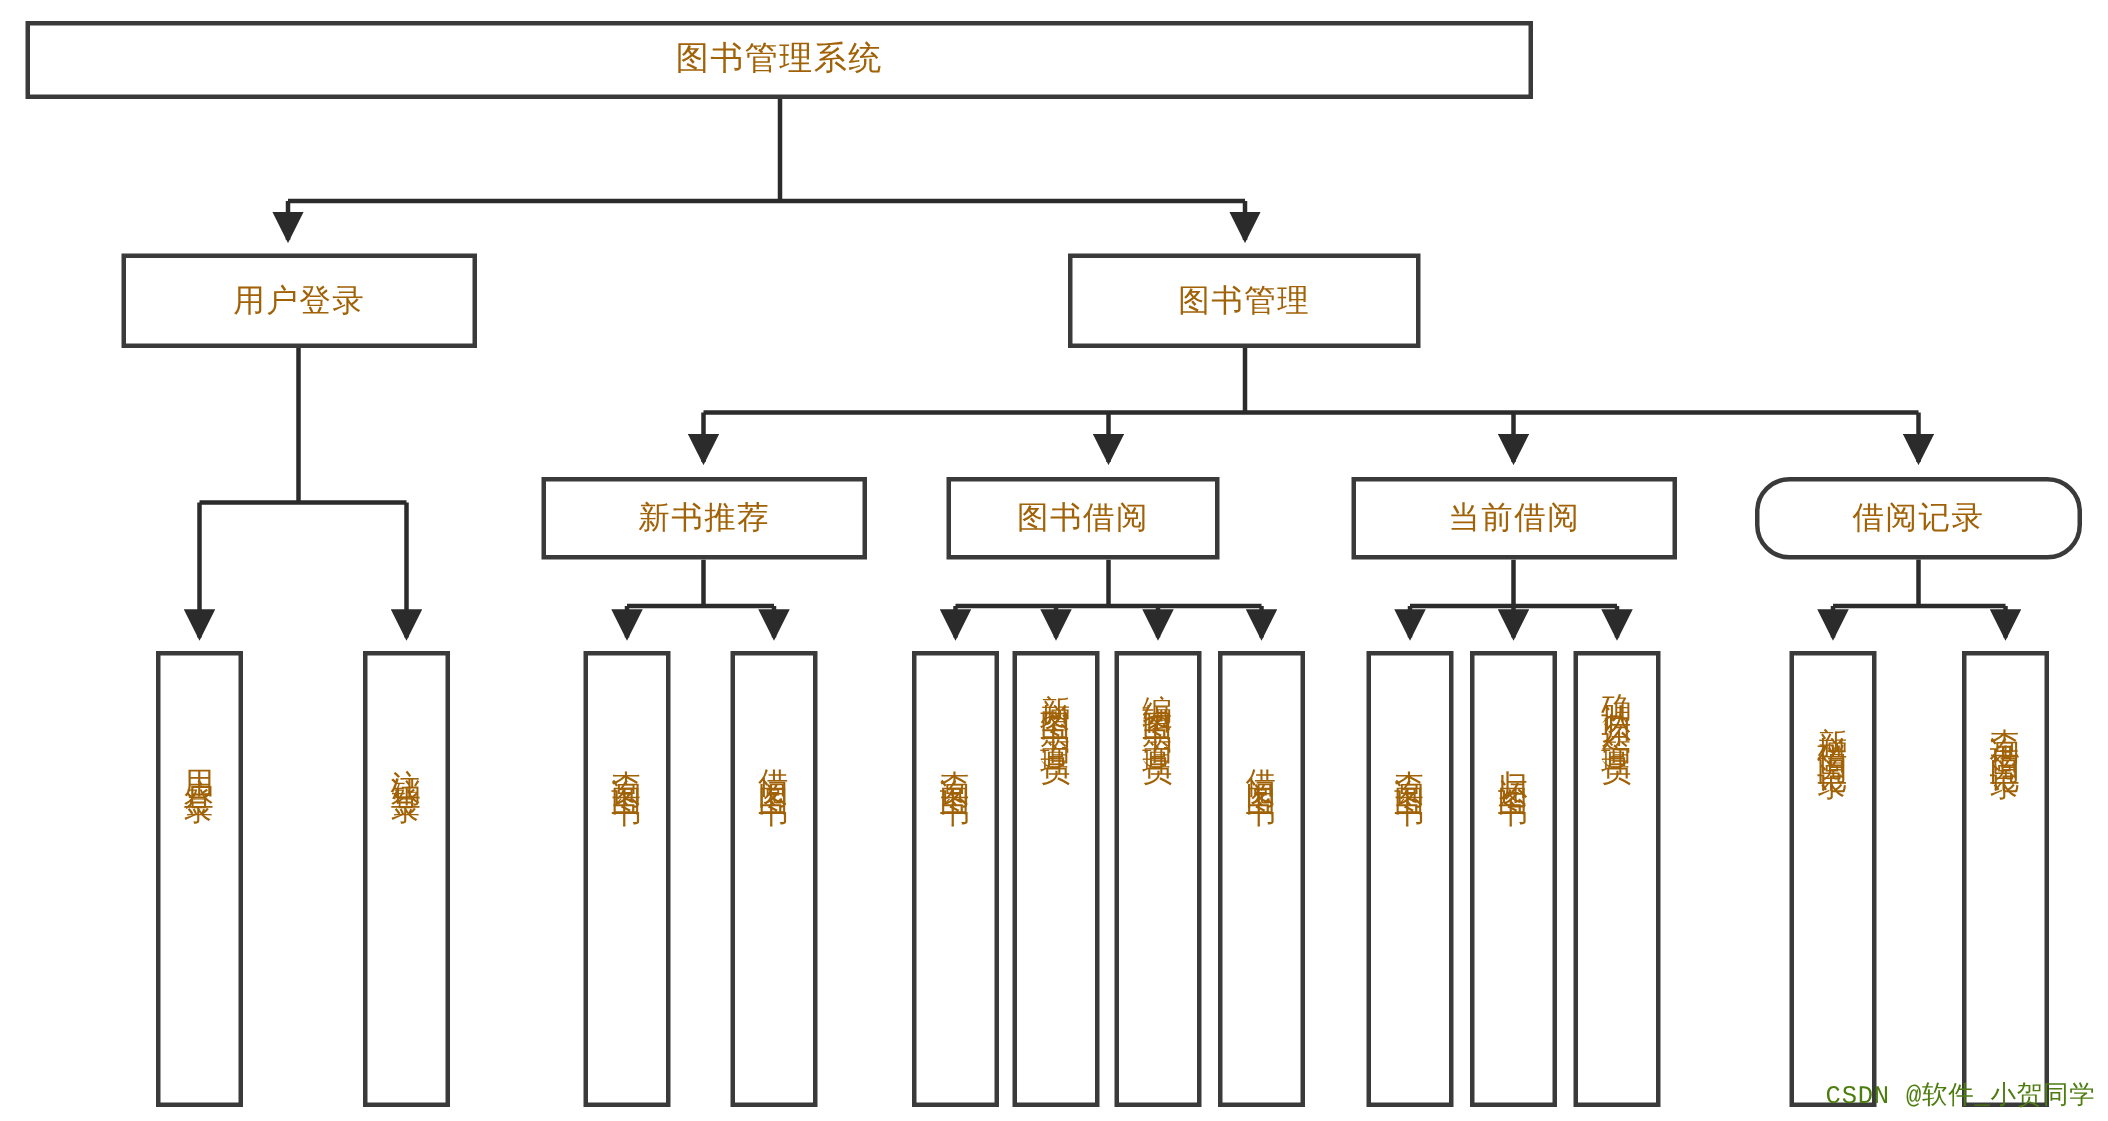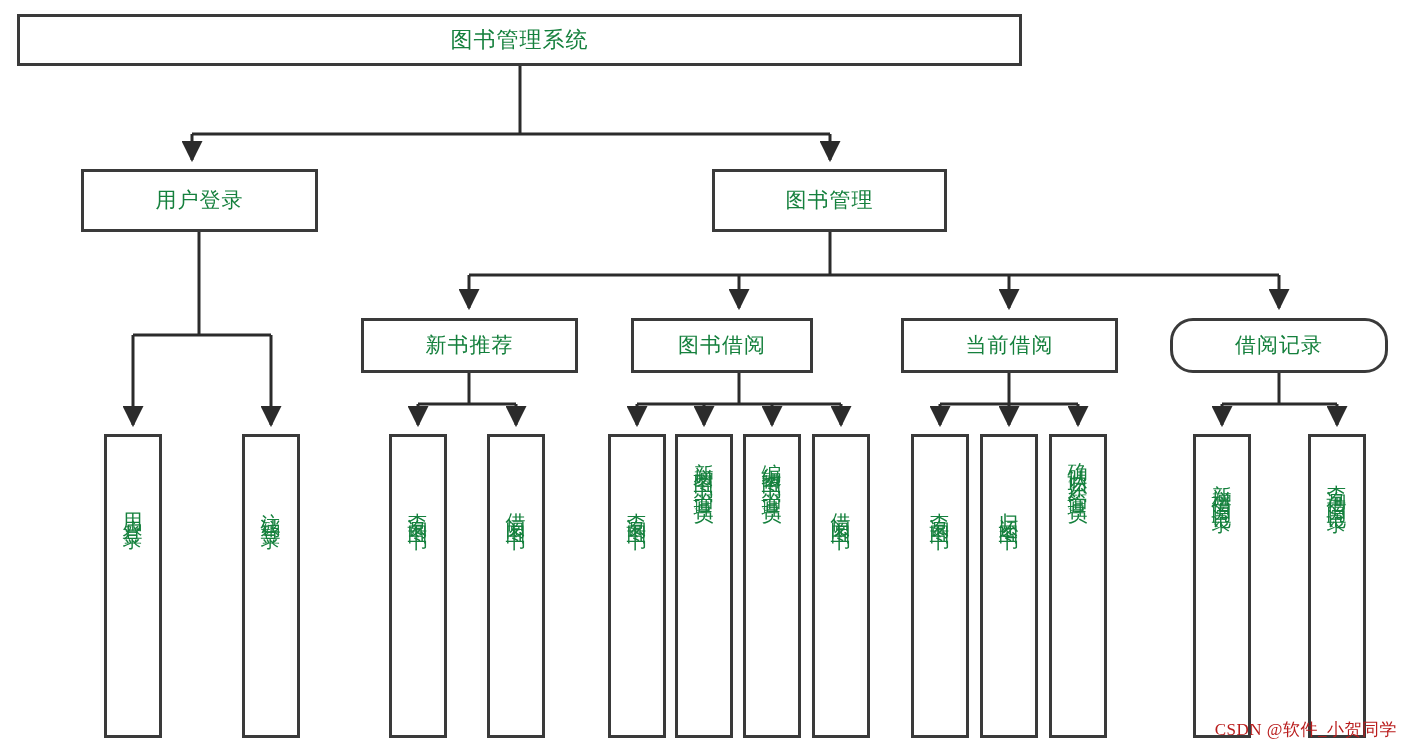--- a/index.html
+++ b/index.html
@@ -37,21 +37,21 @@
     display: flex;
     align-items: center;
     justify-content: center;
     color: #1a1a1a;
   }
   .node .label {
     font-size: 21px;
     line-height: 1.15;
     letter-spacing: 1px;
     white-space: nowrap;
-    color: #15803d;
+    color: #a16207;
   }
   .node.root .label { font-size: 22px; }
   .node.level2 .label { font-size: 21px; }
   .node.level3 .label { font-size: 21px; }
 
   .node.leaf {
     align-items: flex-start;
     justify-content: center;
     padding-top: 4px;
   }
@@ -66,24 +66,24 @@
   }
   .node.leaf.pad-top { padding-top: 60px; }
   .node.leaf.pad-top-md { padding-top: 32px; }
   .node.leaf.pad-top-sm { padding-top: 10px; }
 
   .watermark {
     position: absolute;
     right: 8px;
     bottom: 6px;
     font-size: 17px;
-    color: #b91c1c;
+    color: #4d7c0f;
     letter-spacing: 0.5px;
     white-space: nowrap;
-    font-family: Liberation Serif, serif;
+    font-family: Liberation Mono, monospace;
   }
 </style>
 </head>
 <body>
 
 <div id="diagram-root">
 
   <svg class="connectors" viewBox="0 0 1405 747" xmlns="http://www.w3.org/2000/svg">
     <defs>
       <marker id="arrow" viewBox="0 0 10 10" refX="9" refY="5" markerWidth="7" markerHeight="7" orient="auto-start-reverse">

